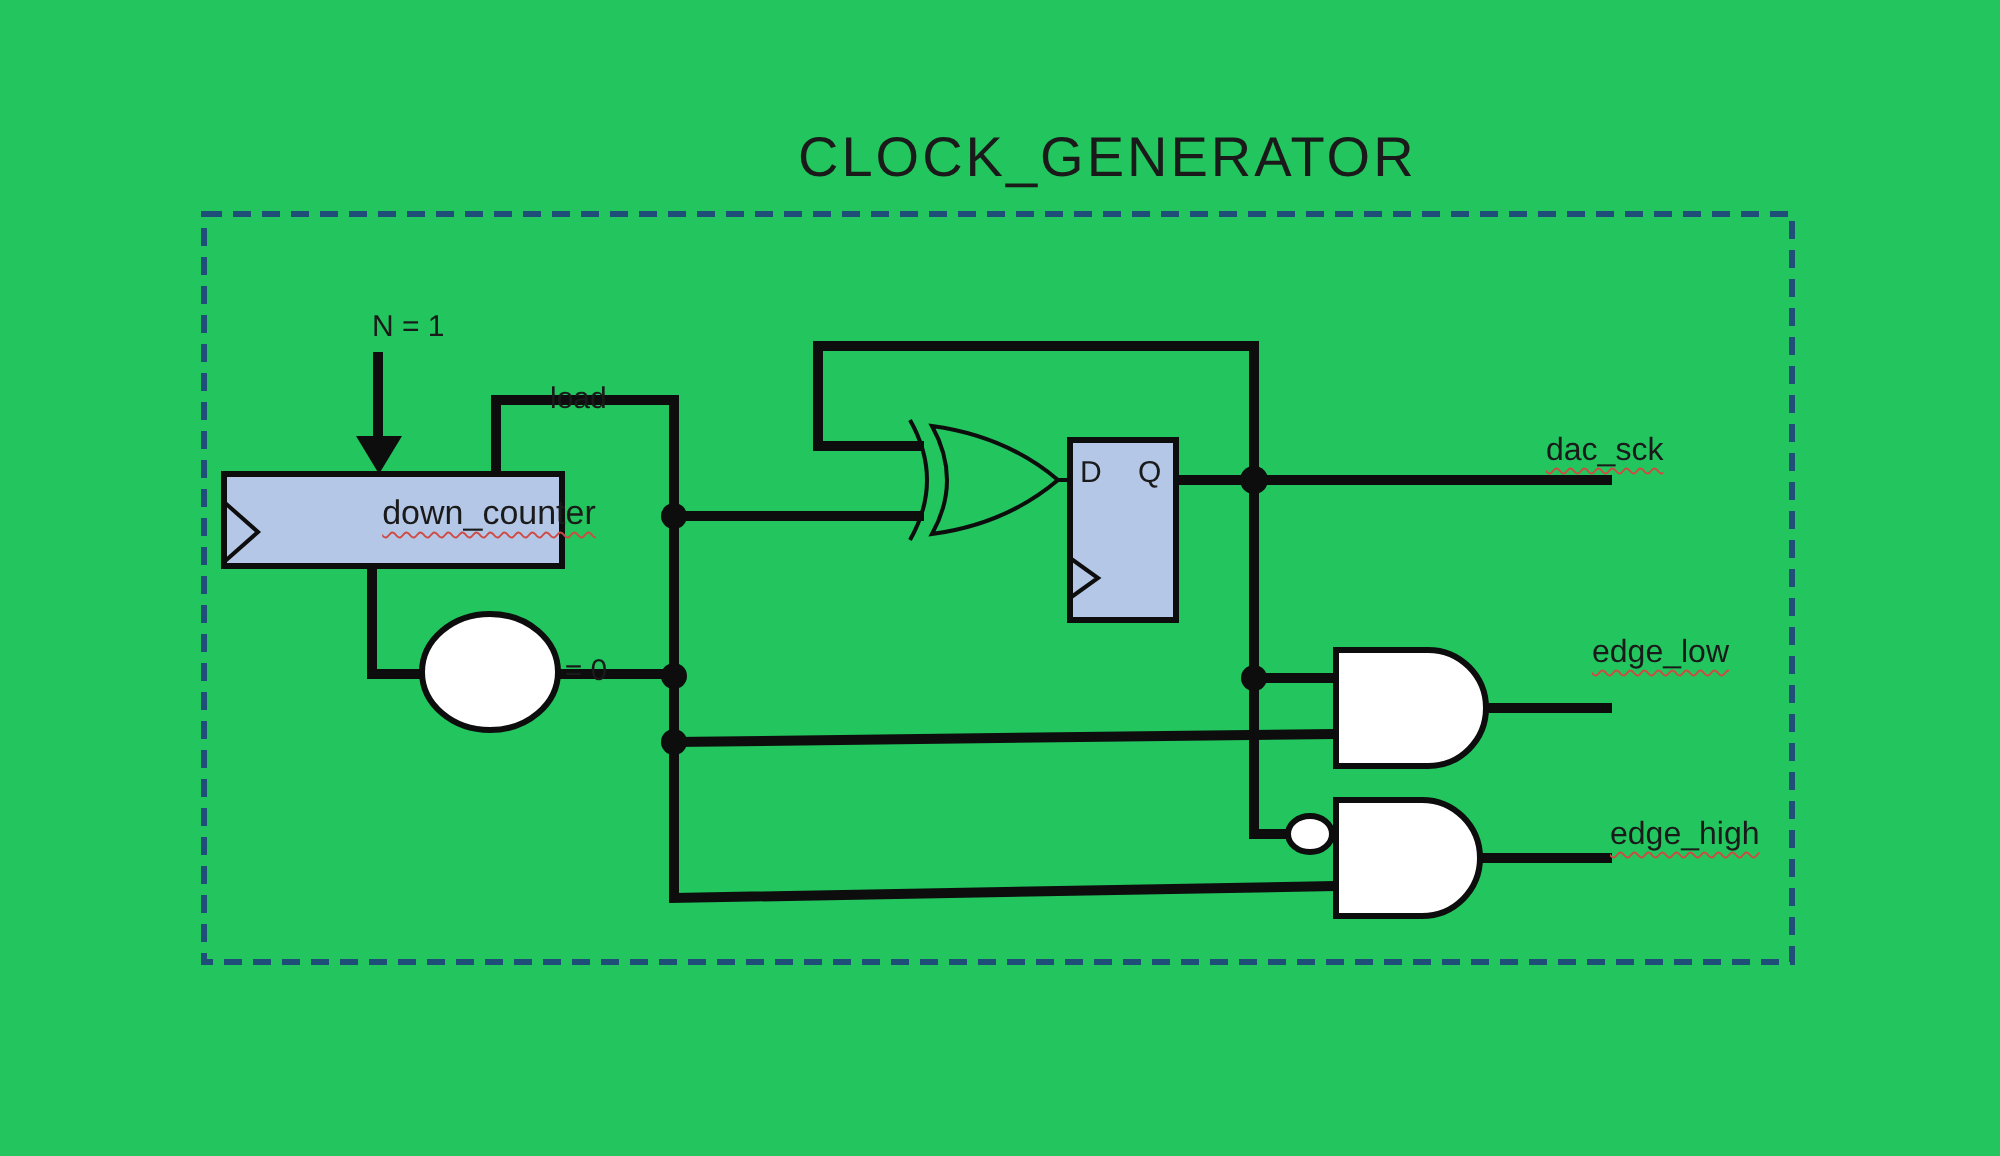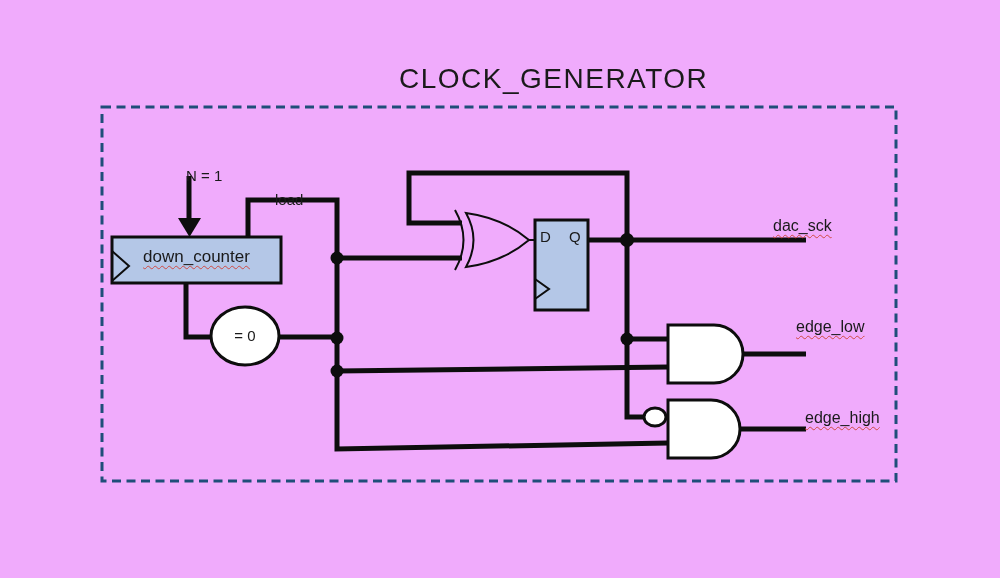--- a/index.html
+++ b/index.html
@@ -4,29 +4,29 @@
 <style>
   :root{
     --ink:#0d0d0d;
     --boxfill:#b4c7e7;
     --borderblue:#1f4e79;
     --squiggle:#d04a43;
     --text:#1a1a1a;
   }
   html,body{margin:0;padding:0;background:#ffffff;}
   .canvas{
-    position:relative;width:1000px;height:578px;background:#f0abfc;
+    position:relative;width:1000px;height:578px;background:#22c55e;
     font-family:"Liberation Sans",sans-serif;color:var(--text);overflow:hidden;
   }
   .canvas svg{position:absolute;left:0;top:0;}
   .lbl{position:absolute;white-space:nowrap;line-height:1.1;color:var(--text);}
   .title{font-size:28px;letter-spacing:1.5px;font-weight:500;}
   .sm{font-size:15px;}
   .out{font-size:16px;}
-  .ctr{text-align:center;}
+  .ctr{text-align:center;padding-left:48px;}
   .ff{font-size:15px;}
   .squig{
     text-decoration-line:underline;
     text-decoration-style:wavy;
     text-decoration-color:var(--squiggle);
     text-decoration-thickness:1px;
     text-underline-offset:3px;
   }
   .wire{stroke:var(--ink);stroke-width:5;fill:none;stroke-linejoin:miter;}
   .thin{stroke:var(--ink);stroke-width:2;fill:none;}
@@ -87,21 +87,21 @@
 
     <circle cx="337" cy="258" r="6.5" class="dot"></circle>
     <circle cx="337" cy="338" r="6.5" class="dot"></circle>
     <circle cx="337" cy="371" r="6.5" class="dot"></circle>
     <circle cx="627" cy="240" r="7" class="dot"></circle>
     <circle cx="627" cy="339" r="6.5" class="dot"></circle>
   </svg>
 
   <span class="lbl title" style="left:399px;top:64px;">CLOCK_GENERATOR</span>
 
-  <span class="lbl sm" style="left:186px;top:156px;margin-top:12px;">N = 1</span>
+  <span class="lbl sm" style="left:186px;top:156px;">N = 1</span>
 
   <span class="lbl sm" style="left:275px;top:192px;">load</span>
 
   <span class="lbl ctr squig" style="left:112px;top:248px;width:169px;font-size:17px;">down_counter</span>
 
   <span class="lbl sm ctr" style="left:211px;top:328px;width:68px;">= 0</span>
 
   <span class="lbl ff" style="left:540px;top:229px;">D</span>
 
   <span class="lbl ff" style="left:569px;top:229px;">Q</span>

